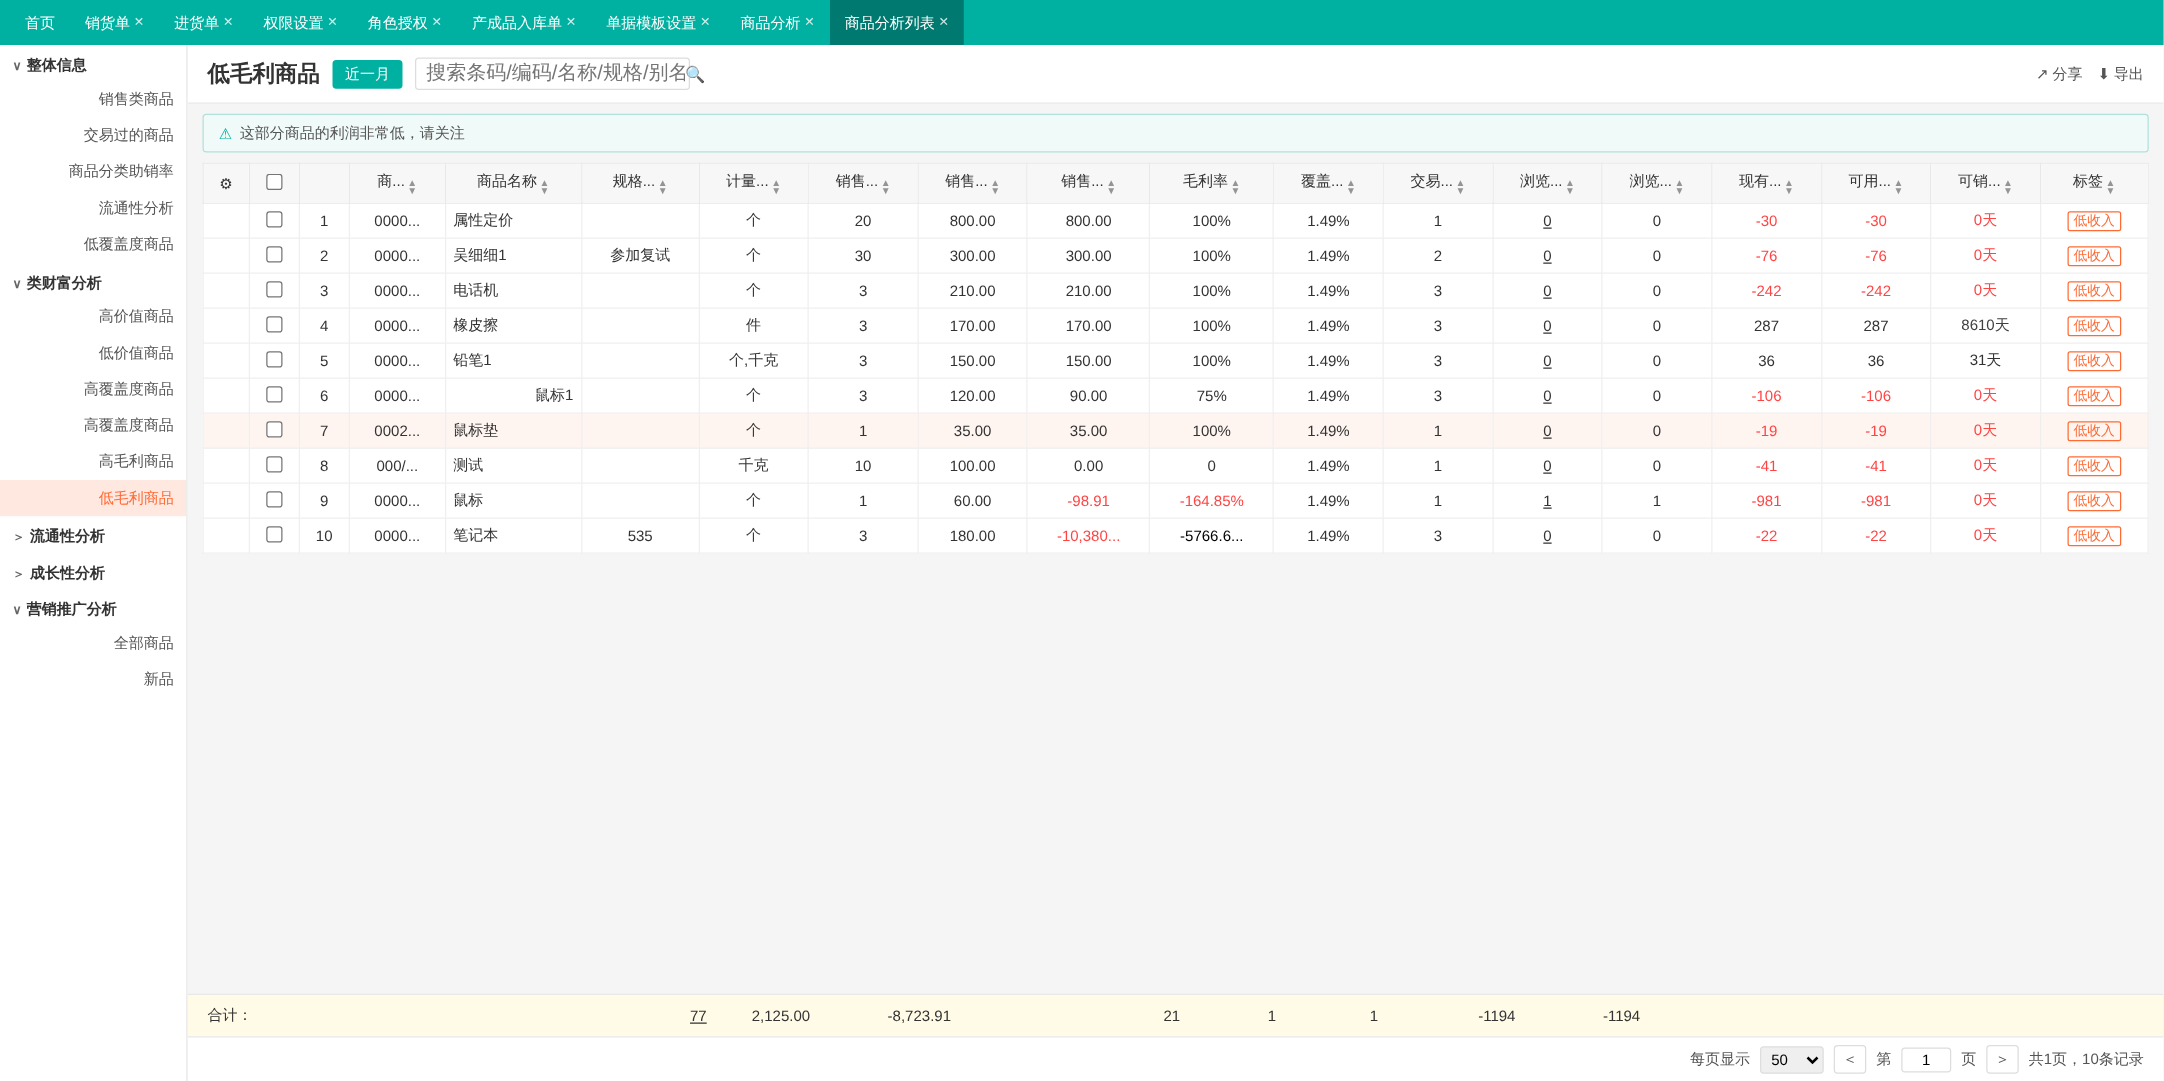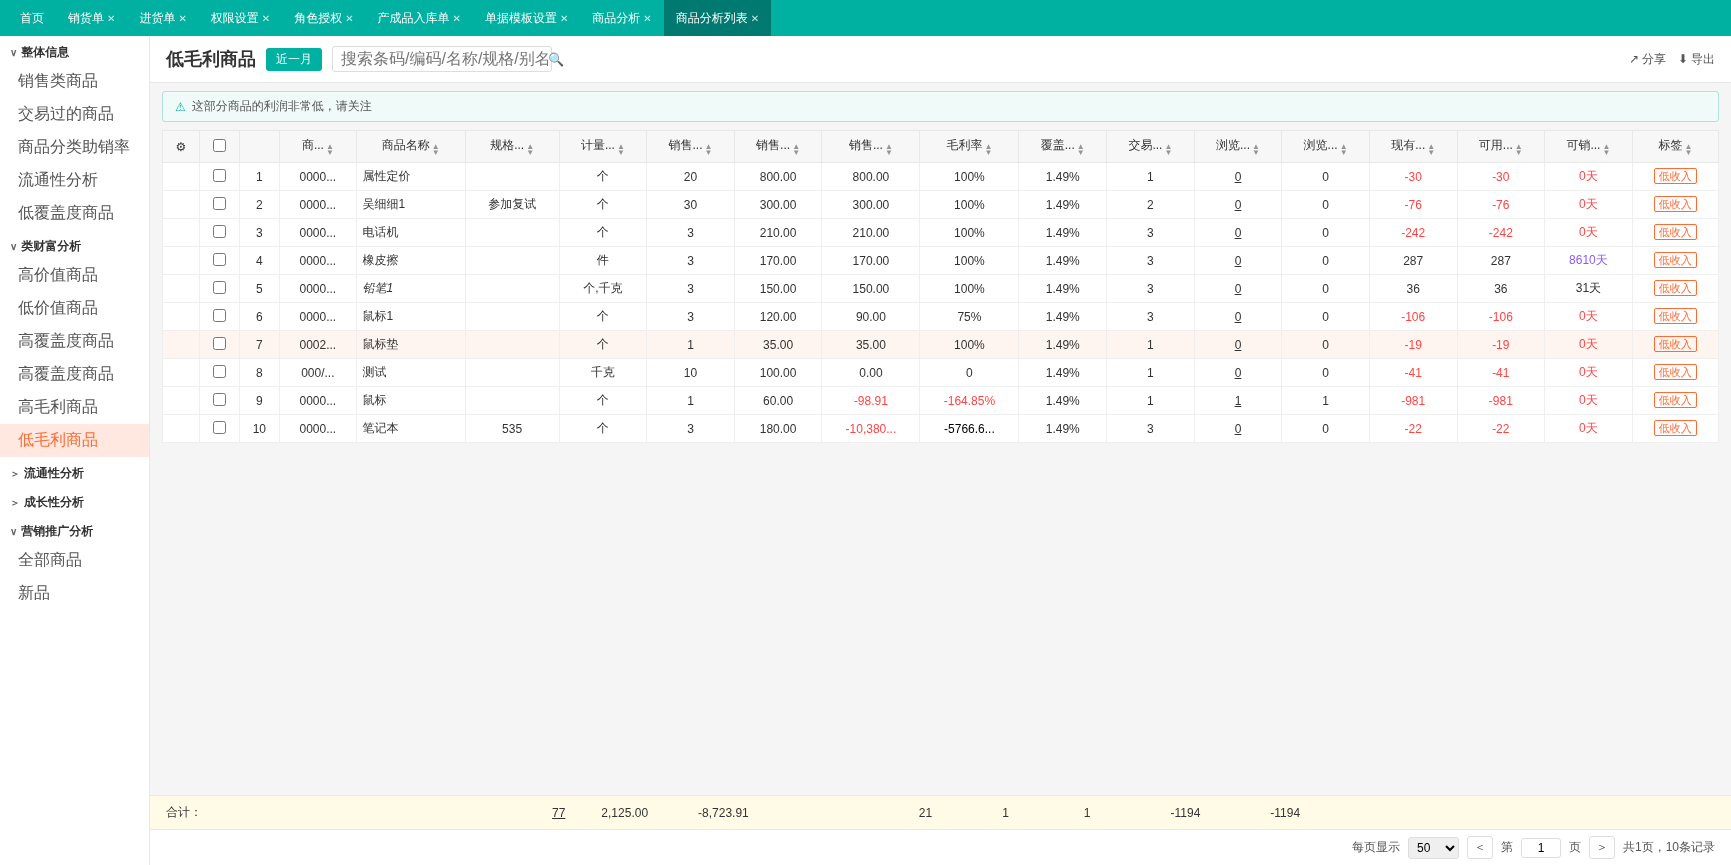--- a/index.html
+++ b/index.html
@@ -47,21 +47,22 @@
       font-weight: bold;
       font-size: 12px;
       display: flex;
       align-items: center;
     }
     .sidebar-group-title .arrow { margin-right: 4px; color: #666; font-size: 10px; }
     .sidebar-item {
       padding: 6px 10px 6px 18px;
       cursor: pointer;
       color: #555;
-      font-size: 16px;
+      font-size: 12px;
+      text-align: right;
     }
     .sidebar-item.active { background: #ffe8e0; color: #ff6b35; }
 
     
     .content-area {
       flex: 1;
       display: flex;
       flex-direction: column;
       overflow: hidden;
     }
@@ -483,50 +484,50 @@
       <td>3</td>
       <td>170.00</td>
       <td style="">170.00</td>
       <td style="">100%</td>
       <td>1.49%</td>
       <td>3</td>
       <td><span class="underline-num">0</span></td>
       <td>0</td>
       <td style="">287</td>
       <td style="">287</td>
-      <td style="color:#8b5cf6">8610天</td>
+      <td style="color:#404040">8610天</td>
       <td><span class="tag-low">低收入</span></td>
     </tr>
             <tr>
       <td></td>
       <td><input type="checkbox" style=""></td>
       <td class="num-col">5</td>
       <td>0000...</td>
-      <td style="text-align:left;font-style:italic;">铅笔1</td>
+      <td style="text-align:left;">铅笔1</td>
       <td></td>
       <td>个,千克</td>
       <td>3</td>
       <td>150.00</td>
       <td style="">150.00</td>
       <td style="">100%</td>
       <td>1.49%</td>
       <td>3</td>
       <td><span class="underline-num">0</span></td>
       <td>0</td>
       <td style="">36</td>
       <td style="">36</td>
       <td style="color:#333">31天</td>
       <td><span class="tag-low">低收入</span></td>
     </tr>
             <tr>
       <td></td>
       <td><input type="checkbox" style=""></td>
       <td class="num-col">6</td>
       <td>0000...</td>
-      <td style="text-align:left;">鼠标1</td>
+      <td style="text-align:right;">鼠标1</td>
       <td></td>
       <td>个</td>
       <td>3</td>
       <td>120.00</td>
       <td style="">90.00</td>
       <td style="">75%</td>
       <td>1.49%</td>
       <td>3</td>
       <td><span class="underline-num">0</span></td>
       <td>0</td>
@@ -620,21 +621,21 @@
       <td><span class="tag-low">低收入</span></td>
     </tr>
           </tbody>
       </table>
     </div>
 
     <div class="total-row">
       <span>合计：</span>
       <span style="margin-left:330px;text-decoration:underline;">77</span>
       <span style="margin-left:16px;">2,125.00</span>
-      <span style="margin-left:30px;">-8,723.91</span>
+      <span style="margin-left:42px;">-8,723.91</span>
       <span style="margin-left:150px;">21</span>
       <span style="margin-left:50px;">1</span>
       <span style="margin-left:55px;">1</span>
       <span style="margin-left:60px;">-1194</span>
       <span style="margin-left:50px;">-1194</span>
     </div>
 
     <div class="pagination-bar">
       <span>每页显示</span>
       <select class="page-size-select">

